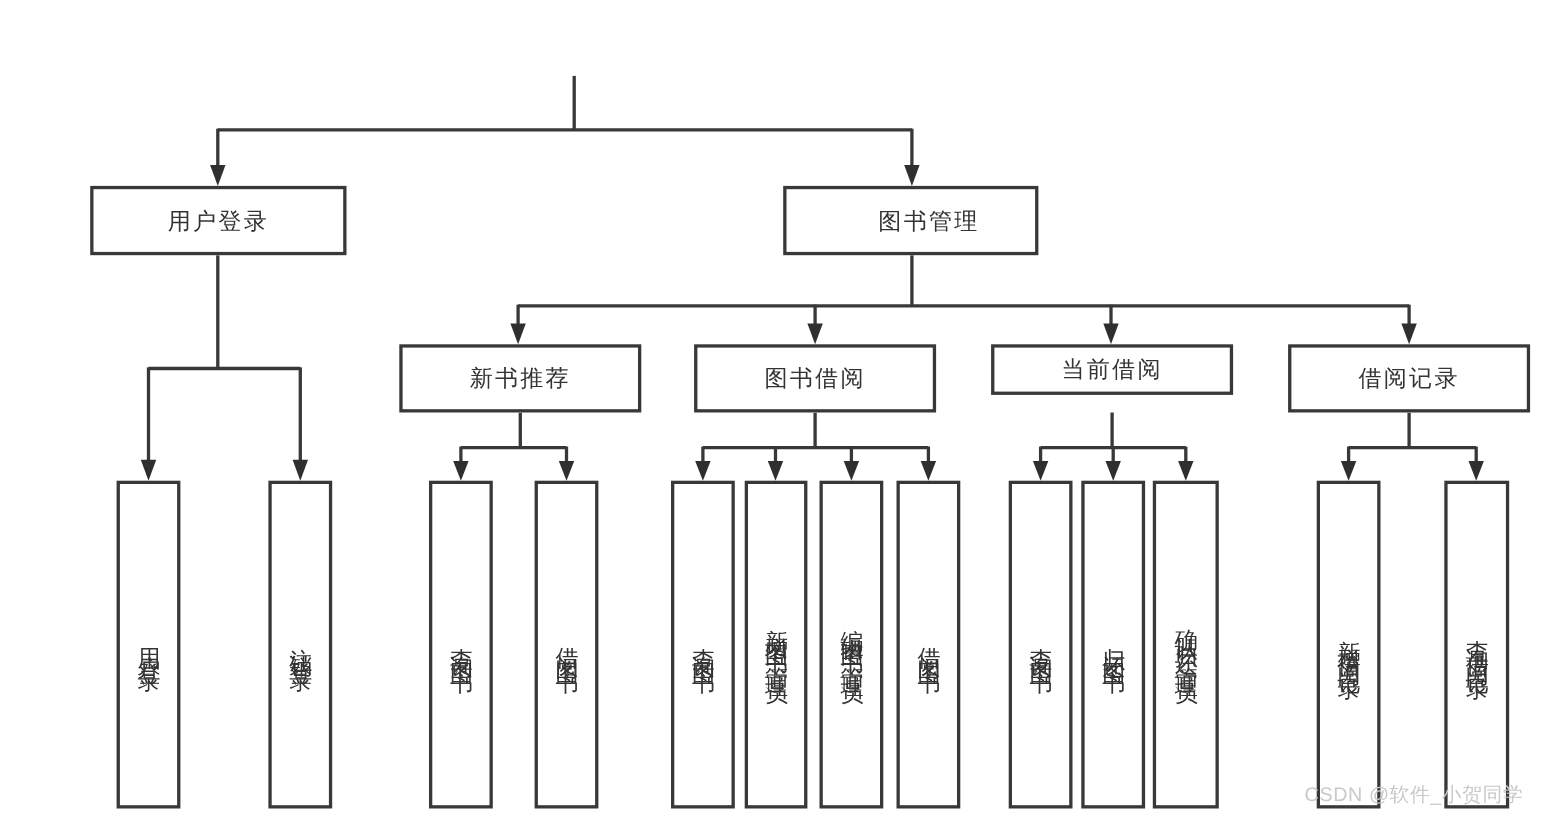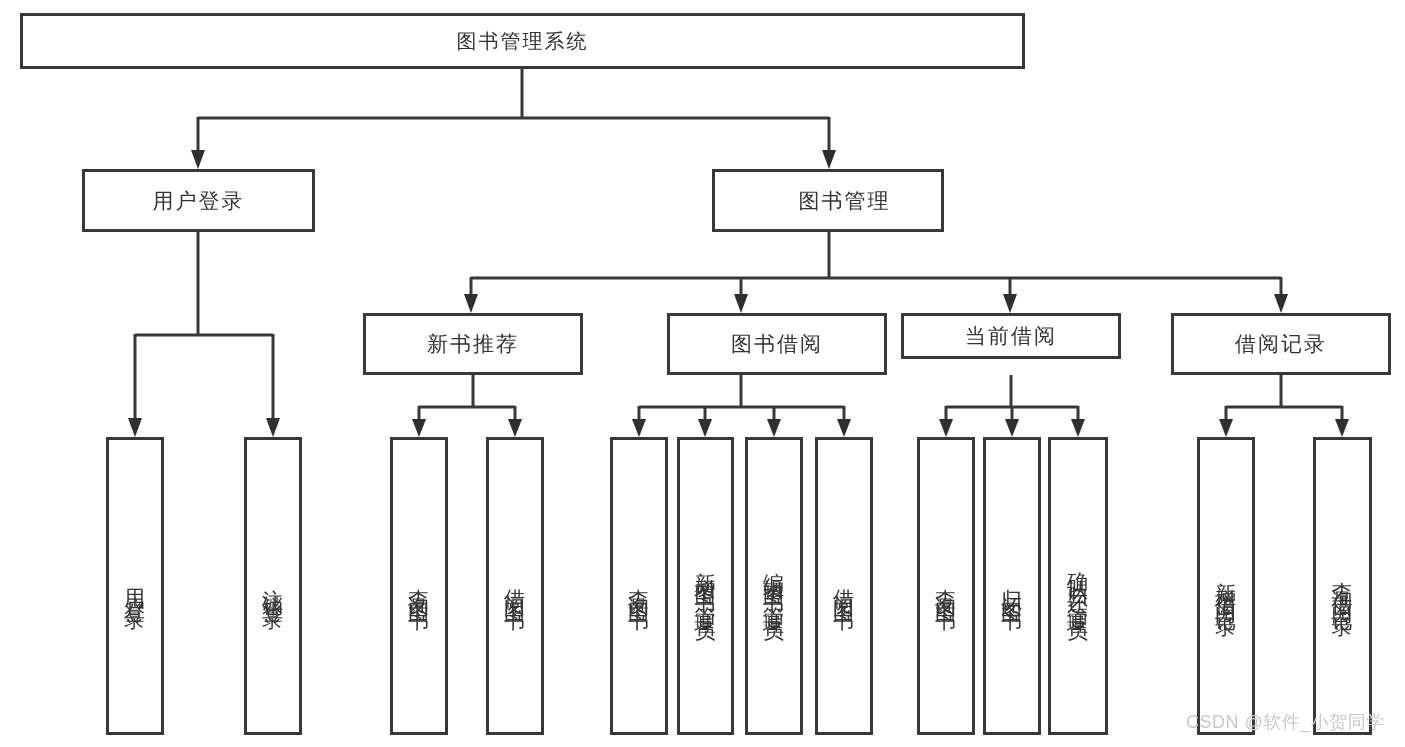--- a/index.html
+++ b/index.html
@@ -118,27 +118,26 @@
     <g>
       <line x1="1281" y1="375" x2="1281" y2="407"></line>
       <line x1="1226" y1="407" x2="1342" y2="407"></line>
       <line x1="1226" y1="406" x2="1226" y2="421"></line>
       <polygon points="1219,419 1233,419 1226,437"></polygon>
       <line x1="1342" y1="406" x2="1342" y2="421"></line>
       <polygon points="1335,419 1349,419 1342,437"></polygon>
     </g>
   </svg>
 
-  <div class="node rootnode" style="left:20px; top:13px; width:1005px; height:56px;">图书管理系统</div>
 
   <div class="node hnode" style="left:82px; top:169px; width:233px; height:63px;">用户登录</div>
   <div class="node hnode" style="left:712px; top:169px; width:232px; height:63px;padding-left:33px;">图书管理</div>
 
   <div class="node hnode" style="left:363px; top:313px; width:220px; height:62px;">新书推荐</div>
-  <div class="node hnode" style="left:631px; top:313px; width:220px; height:62px;margin-left:36px;">图书借阅</div>
+  <div class="node hnode" style="left:631px; top:313px; width:220px; height:62px;">图书借阅</div>
   <div class="node hnode" style="left:901px; top:313px; width:220px; height:46px;">当前借阅</div>
   <div class="node hnode" style="left:1171px; top:313px; width:220px; height:62px;">借阅记录</div>
 
   <div class="node vnode" style="left:106px; top:437px; width:58px; height:298px;">用户登录</div>
   <div class="node vnode" style="left:244px; top:437px; width:58px; height:298px;">注销登录</div>
 
   <div class="node vnode" style="left:390px; top:437px; width:58px; height:298px;">查询图书</div>
   <div class="node vnode" style="left:486px; top:437px; width:58px; height:298px;">借阅图书</div>
 
   <div class="node vnode" style="left:610px; top:437px; width:58px; height:298px;">查询图书</div>

